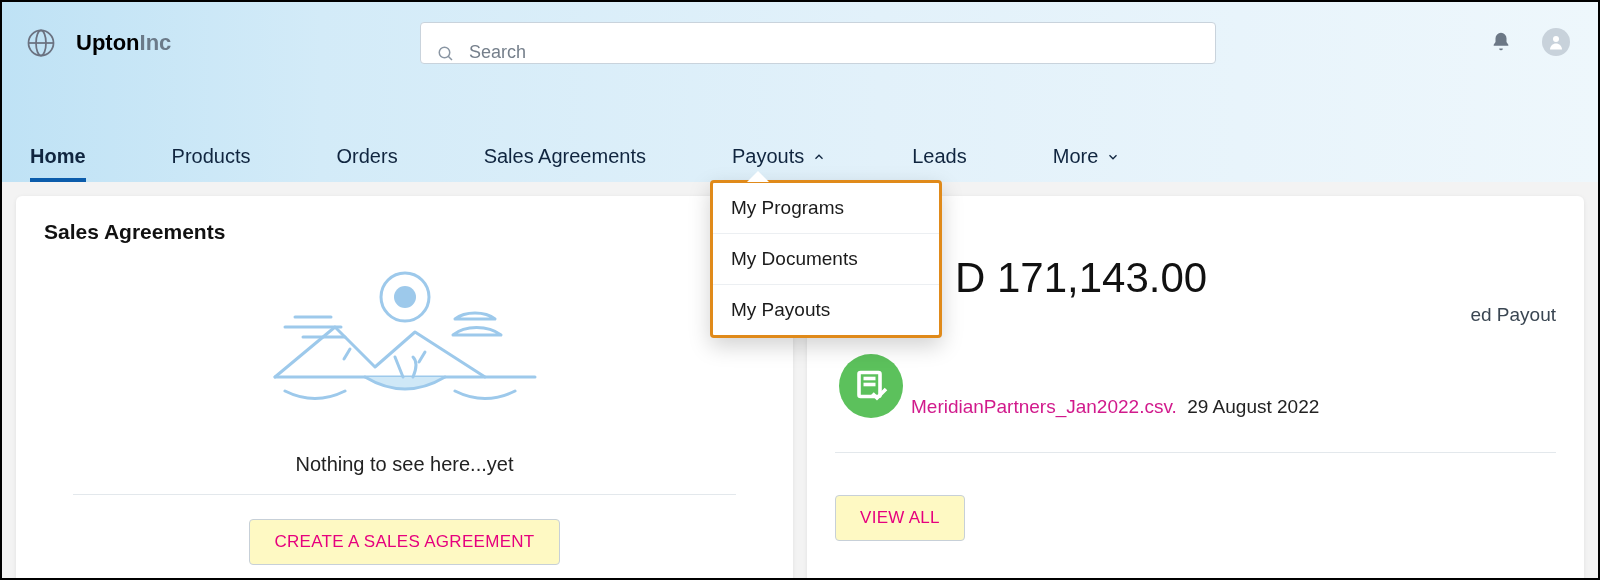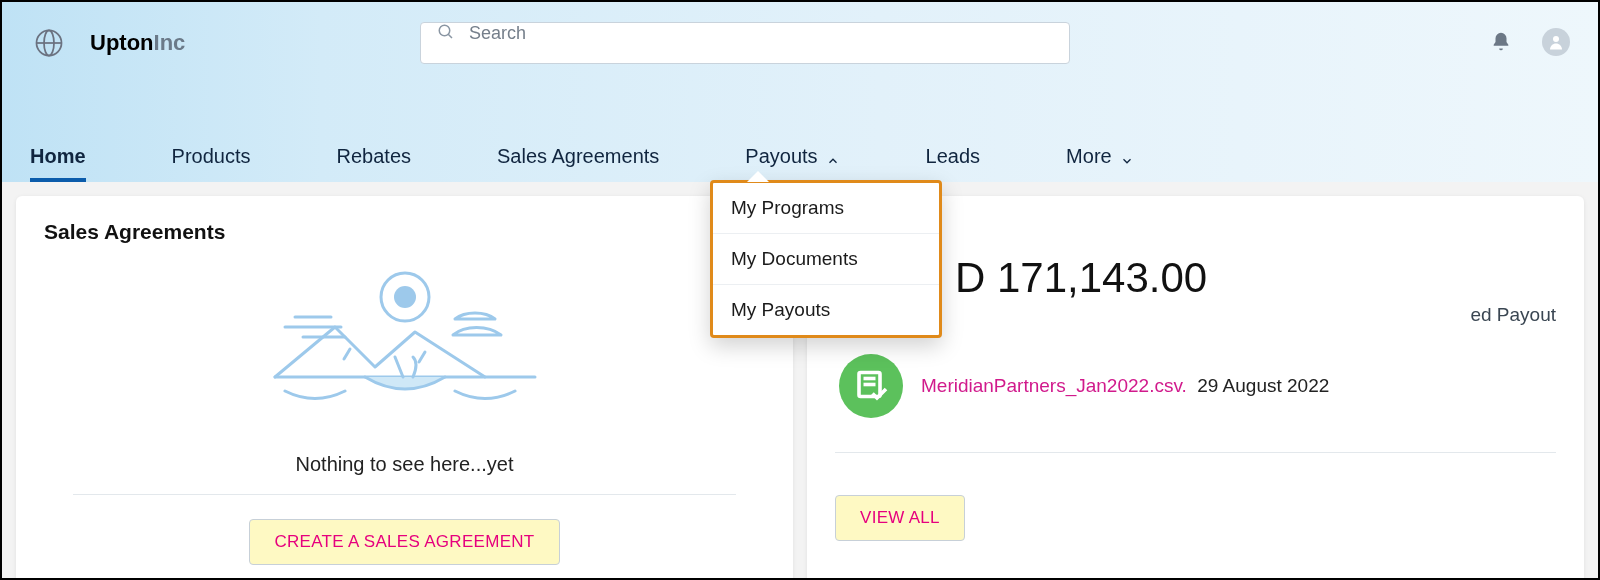--- a/index.html
+++ b/index.html
@@ -11,50 +11,50 @@
       overflow: hidden;
       border: 2px solid #000;
     }
     .topbar {
       background: linear-gradient(90deg, #bfe2f5 0%, #d3ebf8 20%, #e2f1fa 55%, #eef7fc 100%);
       height: 180px;
       position: relative;
     }
     .brand {
       position: absolute;
-      top: 26px; left: 32px;
-      display: flex; align-items: center; gap: 26px; justify-content: flex-end;
+      top: 26px; left: 24px;
+      display: flex; align-items: center; gap: 20px; justify-content: flex-end;
     }
     .globe {
       width: 30px; height: 30px; stroke: #6b7280; fill: none; stroke-width: 1.4;
     }
     .brand-name { font-size: 22px; font-weight: 700; }
     .brand-name .fade { color: #6b7a89; font-weight: 600; }
     .search-wrap {
-      position: absolute; top: 20px; left: 418px; width: 650px; height: 42px;
+      position: absolute; top: 20px; left: 418px; width: 796px; height: 42px;
       background: #fff; border: 1px solid #c9d3dc; border-radius: 4px;
-      display: flex; align-items: flex-start; padding: 0 16px; gap: 14px;
+      display: flex; align-items: flex-end; padding: 0 16px; gap: 14px;
     }
     .search-wrap svg { width: 18px; height: 18px; stroke: #8a96a3; fill: none; stroke-width: 2; }
     .search-input {
       border: none; outline: none; flex: 1; font-size: 18px; color: #333; background: transparent;
     }
     .search-input::placeholder { color: #757f8b; }
     .top-icons { position: absolute; top: 26px; right: 28px; display: flex; gap: 30px; align-items: center; }
     .bell { width: 22px; height: 22px; fill: #6c7886; }
     .avatar { width: 28px; height: 28px; border-radius: 50%; background: #c8d2db; display: flex; align-items: center; justify-content: center; }
     .avatar svg { width: 18px; height: 18px; fill: #fff; }
 
     .navbar {
       position: absolute; bottom: 0; left: 0; right: 0; height: 58px;
       display: flex; align-items: flex-end; padding: 0 28px;
     }
     .nav-item {
       margin-right: 86px; font-size: 20px; color: #10253f; padding-bottom: 14px;
-      cursor: pointer; display: flex; align-items: flex-end; gap: 8px; position: relative;
+      cursor: pointer; display: flex; align-items: center; gap: 8px; position: relative;
     }
     .nav-item.active { font-weight: 700; }
     .nav-item.active::after {
       content: ""; position: absolute; bottom: 0; left: 0; right: 0; height: 4px;
       background: #0b5cab;
     }
     .chev { width: 14px; height: 14px; stroke: #10253f; stroke-width: 2.2; fill: none; }
 
     .content {
       padding: 14px; display: flex; gap: 14px;
@@ -69,21 +69,21 @@
     .illus svg { width: 300px; height: 180px; stroke: #9dc9eb; fill: none; stroke-width: 3; stroke-linecap: round; stroke-linejoin: round; }
     .nothing { font-size: 20px; color: #222; margin-top: 21px; }
     .create-btn, .viewall-btn {
       margin-top: 24px; border: 1px solid #c7d0d8; background: #fef9c3; color: #e6007e;
       font-size: 17px; letter-spacing: 0.3px; padding: 12px 24px; border-radius: 4px; cursor: pointer;
       font-weight: 500;
     }
 
     .payout-card .amount { font-size: 42px; font-weight: 500; color: #111; margin-top: 34px; padding-left: 120px;}
     .payout-card .sub { font-size: 19px; color: #3a4652; padding-left: 120px; margin-top: 2px; text-align: right;}
-    .file-row { display: flex; align-items: center; gap: 18px; margin-top: 28px; padding-left: 4px;}
+    .file-row { display: flex; align-items: flex-end; gap: 8px; margin-top: 28px; padding-left: 4px;}
     .file-badge {
       width: 64px; height: 64px; border-radius: 50%; background: #5cc15c;
       display: flex; align-items: center; justify-content: center;
     }
     .file-badge svg { width: 36px; height: 36px; stroke: #fff; fill: none; stroke-width: 2.4; }
     .filename { color: #d11a8c; font-size: 19px; }
     .filedate { color: #222; font-size: 19px; margin-left: 6px; }
     .divider { border-top: 1px solid #e3e8ec; margin: 34px 0 0 0; }
     .payout-card .btn-wrap { display: flex; justify-content: flex-start; margin-top: 18px; }
 
@@ -141,21 +141,21 @@
   </div>
 
   <div class="navbar">
     <div class="nav-item active">
         <span>Home</span>
       </div>
     <div class="nav-item">
         <span>Products</span>
       </div>
     <div class="nav-item">
-        <span>Rebates</span>
+        <span>Orders</span>
       </div>
     <div class="nav-item">
         <span>Sales Agreements</span>
       </div>
     <div class="nav-item">
       <span>Payouts</span>
       <svg class="chev" viewBox="0 0 24 24">
           <polyline points="6 15 12 9 18 15"></polyline>
         </svg>
     </div>

